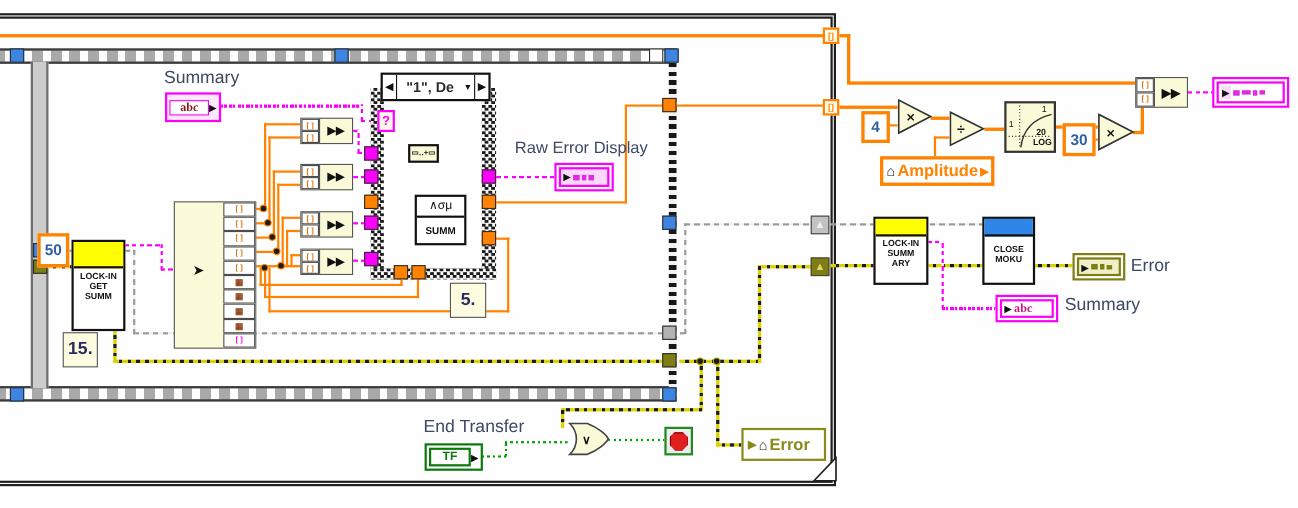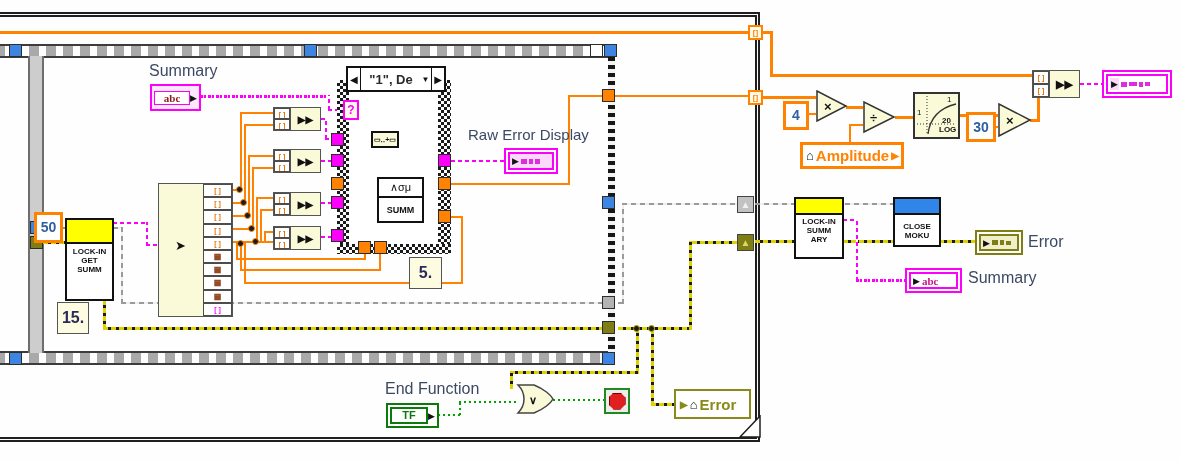--- a/index.html
+++ b/index.html
@@ -366,21 +366,21 @@
         <span class="blk" style="background:#e02be0;width:5px;height:4px;"></span>
     </div>
   </div>
 
   <div class="subvi" style="left:794px;top:197px;width:50px;height:62px;">
     <div class="banner" style="background:#ffff00;"></div>
     <div class="txt" style="margin-top:2px;">LOCK-IN</div>
     <div class="txt">SUMM</div>
     <div class="txt">ARY</div>
   </div>
-  <div class="subvi" style="left:893px;top:197px;width:48px;height:50px;">
+  <div class="subvi" style="left:893px;top:197px;width:48px;height:62px;">
     <div class="banner" style="background:#2f86e8;"></div>
     <div class="txt" style="margin-top:7px;">CLOSE</div>
     <div class="txt">MOKU</div>
   </div>
 
   <div class="ind olv" style="left:975px;top:230px;width:48px;height:25px;">
     <div class="inner">
       <span style="color:#111;font-size:9px;">▶</span>
       <span class="blk" style="background:#7e7e14;"></span>
         <span class="blk" style="background:#7e7e14;width:4px;"></span>
@@ -390,21 +390,21 @@
   <div class="lbl" style="left:1028px;top:233px;font-size:16px;">Error</div>
 
   <div class="ind" style="left:905px;top:268px;width:57px;height:25px;">
     <div class="inner" style="background:#fff;">
       <span style="color:#111;font-size:9px;">▶</span>
       <span style="color:#c71585;font-weight:bold;font-size:11px;font-family:'Liberation Serif',serif;">abc</span>
     </div>
   </div>
   <div class="lbl" style="left:968px;top:269px;font-size:16px;">Summary</div>
 
-  <div class="lbl" style="left:385px;top:380px;font-size:16px;">End Function</div>
+  <div class="lbl" style="left:385px;top:380px;font-size:16px;">End Transfer</div>
   <div class="abs" style="left:386px;top:403px;width:53px;height:25px;border:2px solid #0b7a0b;background:#fff;box-sizing:border-box;padding:2px;display:flex;align-items:center;">
     <span style="flex:1;border:2px solid #0b7a0b;color:#0b7a0b;font-weight:bold;font-size:11px;text-align:center;line-height:13px;">TF</span>
     <span style="color:#111;font-size:9px;">▶</span>
   </div>
 
   <svg class="abs" style="left:516px;top:383px;" width="40" height="32">
     <path d="M2,2 C10,10 10,22 2,30 L18,30 C28,26 35,20 37,16 C35,12 28,6 18,2 Z" fill="#fbfad8" stroke="#444" stroke-width="1.5"></path>
     <text x="13" y="21" font-size="11" font-weight="bold" fill="#111" font-family="Liberation Sans,sans-serif">∨</text>
   </svg>
 

